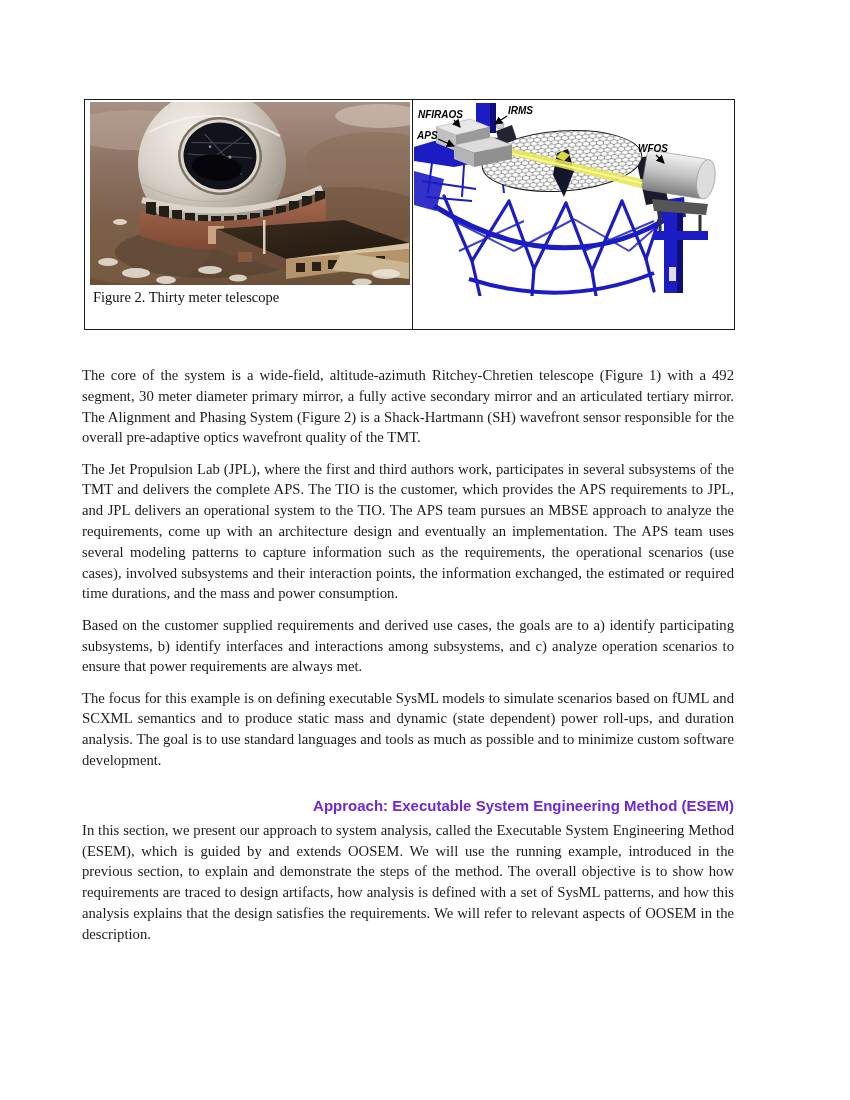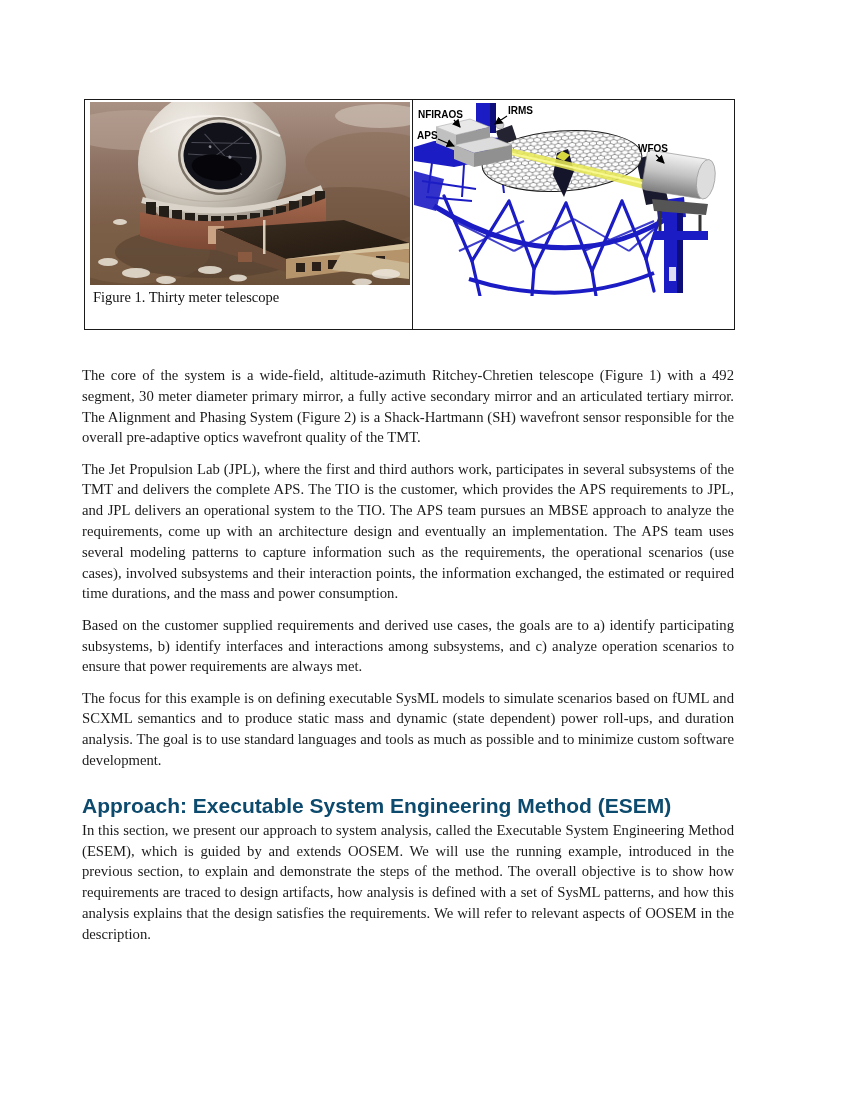--- a/index.html
+++ b/index.html
@@ -1,31 +1,31 @@
 <!DOCTYPE html>
 <html><head>
 <meta charset="utf-8">
 <style>
   html,body{margin:0;padding:0;background:#ffffff;}
   .page{position:relative;width:850px;height:1100px;background:#ffffff;overflow:hidden;
         font-family:"Liberation Serif",serif;color:#1b1b1b;}
   .figtable{position:absolute;left:84px;top:99px;width:649px;height:229px;
             border:1.5px solid #1a1a1a;display:flex;background:#ffffff;}
   .cell1{width:327px;border-right:1.5px solid #1a1a1a;position:relative;}
-  .cell2{flex:1;position:relative;}
+  .cell2{flex:1;position:relative;font-style:italic;}
   .fig1-img{position:absolute;left:5px;top:2px;display:block;}
   .fig2-img{position:absolute;left:1px;top:1px;display:block;}
   .caption{position:absolute;font-size:14.5px;white-space:nowrap;color:#111;}
   .cap1{left:8px;top:189px;}
   .cap2{left:8px;top:199px;}
   .content{position:absolute;left:82px;top:365px;width:652px;
            font-size:14.7px;line-height:20.8px;text-align:justify;}
   .content p{margin:0 0 10.5px 0;}
-  .content h2{font-family:"Liberation Sans",sans-serif;font-size:21px;line-height:22px;
-              font-weight:bold;text-align:left;color:#0c4a6e;margin:24px 0 3px 0;}
+  .content h2{font-family:"Liberation Sans",sans-serif;font-size:15px;line-height:22px;
+              font-weight:bold;text-align:right;color:#6d28d9;margin:24px 0 3px 0;}
   svg text.lbl{font-family:"Liberation Sans",sans-serif;font-size:10px;font-weight:bold;fill:#000;}
 </style>
 </head>
 <body>
 
 <div class="page">
 
   <div class="figtable">
 
     <div class="cell1">
@@ -113,21 +113,21 @@
           <ellipse cx="18" cy="160" rx="10" ry="4"></ellipse>
             <ellipse cx="46" cy="171" rx="14" ry="5"></ellipse>
           <ellipse cx="76" cy="178" rx="10" ry="4"></ellipse>
             <ellipse cx="120" cy="168" rx="12" ry="4"></ellipse>
           <ellipse cx="148" cy="176" rx="9" ry="3.5"></ellipse>
             <ellipse cx="296" cy="172" rx="14" ry="5"></ellipse>
           <ellipse cx="272" cy="180" rx="10" ry="3.5"></ellipse>
             <ellipse cx="30" cy="120" rx="7" ry="3"></ellipse>
         </g>
       </svg>
-      <div class="caption cap1">Figure 1. Thirty meter telescope</div>
+      <div class="caption cap1">Figure 2. Thirty meter telescope</div>
     </div>
 
     <div class="cell2">
       <svg class="fig2-img" width="320" height="195" viewBox="0 0 320 195">
         <defs>
           <pattern id="honey" width="6.93" height="12" patternUnits="userSpaceOnUse" patternTransform="scale(1,0.62)">
             <path d="M3.46 0 L3.46 2 L0 4 L0 8 L3.46 10 L3.46 12 M3.46 2 L6.93 4 L6.93 8 L3.46 10" fill="none" stroke="#4a4a4a" stroke-width="0.7"></path>
           </pattern>
           <linearGradient id="cylG" x1="0" y1="0" x2="0" y2="1">
             <stop offset="0" stop-color="#f2f2f2"></stop>

